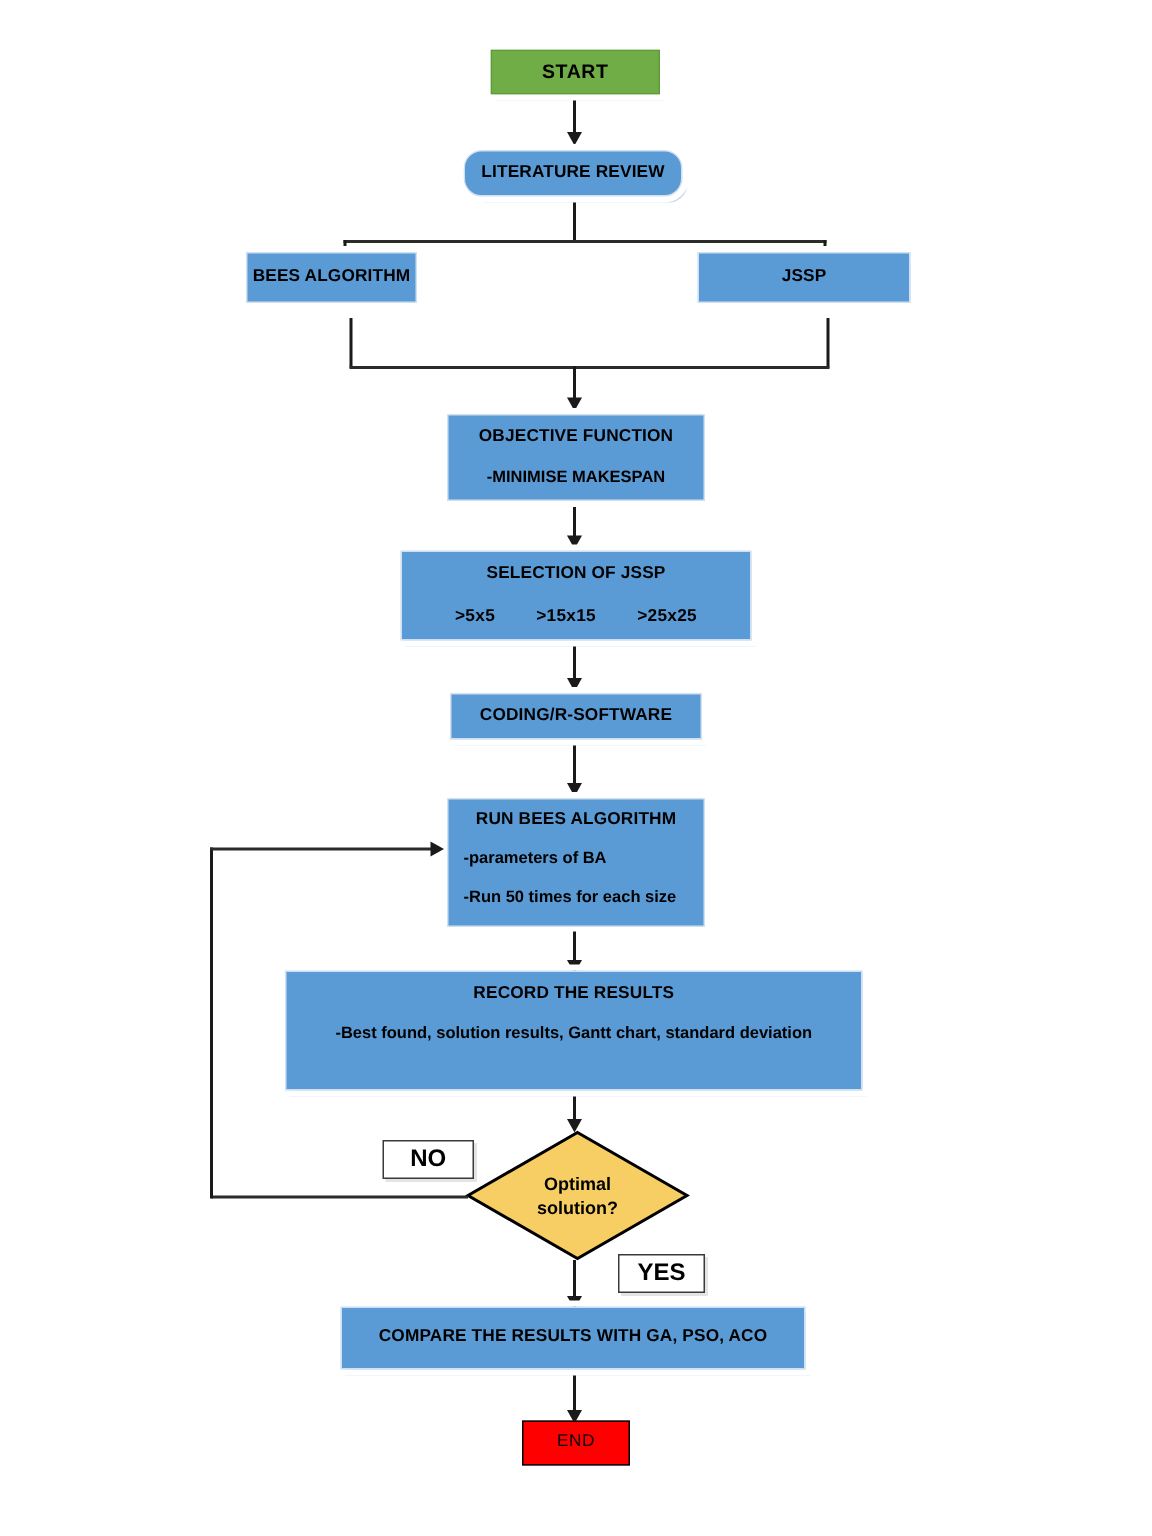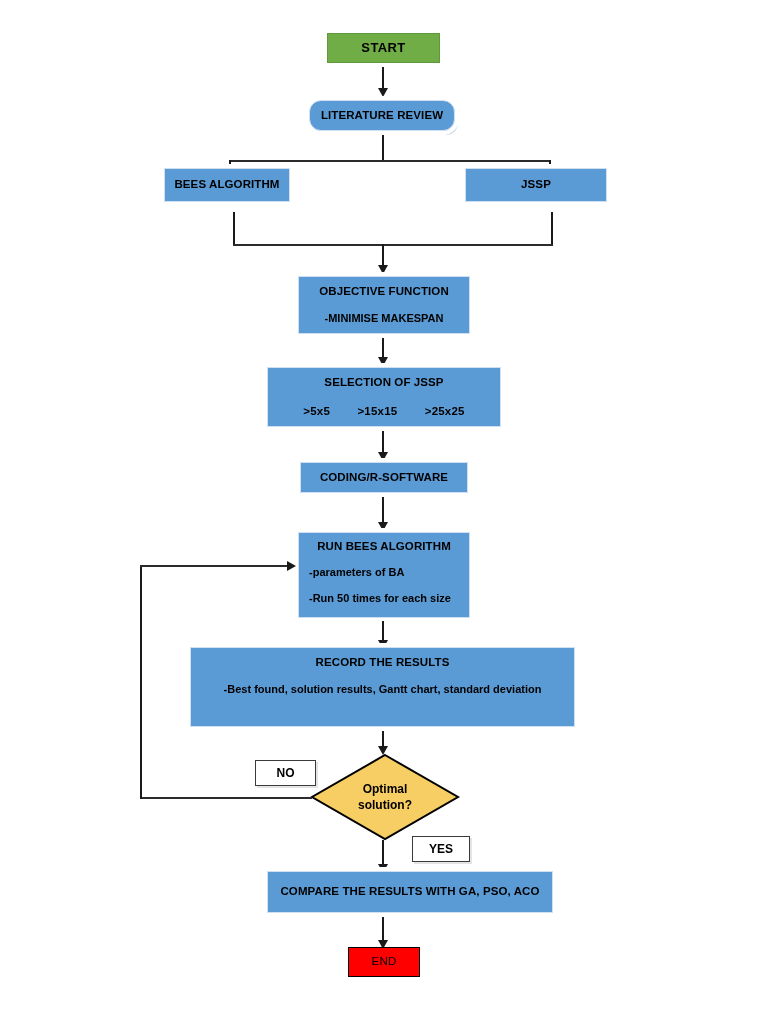--- a/index.html
+++ b/index.html
@@ -101,21 +101,21 @@
   
   .tag {
     position: absolute;
     box-sizing: border-box;
     background: #ffffff;
     border: 1.5px solid #3a3a3a;
     display: flex;
     align-items: center;
     justify-content: center;
     font-weight: bold;
-    font-size: 12px;
+    font-size: 16px;
     color: #000;
     box-shadow: 2px 2px 0 0 #e4e4e4;
   }
 
   
   .vline {
     position: absolute;
     width: 2px;
     background: #1a1a1a;
   }
@@ -153,21 +153,21 @@
 
   <div class="node proc" style="left:309px; top:100px; width:146px; height:31px;border-radius:12px;">
     <div class="title">LITERATURE REVIEW</div>
   </div>
 
   <div class="vline" style="left:382px; top:135px; height:26px;"></div>
   <div class="hline" style="left:229px; top:160px; width:322px;"></div>
   <div class="vline" style="left:229px; top:160px; height:8px;"></div>
   <div class="vline" style="left:549px; top:160px; height:8px;"></div>
 
-  <div class="node proc" style="left:164px; top:168px; width:126px; height:34px;">
+  <div class="node proc" style="left:164px; top:168px; width:114px; height:34px;">
     <div class="title">BEES ALGORITHM</div>
   </div>
 
   <div class="node proc" style="left:465px; top:168px; width:142px; height:34px;">
     <div class="title">JSSP</div>
   </div>
 
   <div class="vline" style="left:233px; top:212px; height:33px;"></div>
   <div class="vline" style="left:551px; top:212px; height:33px;"></div>
   <div class="hline" style="left:233px; top:244px; width:320px;"></div>
@@ -237,21 +237,21 @@
   </div>
 
   <div class="hline" style="left:141px; top:797px; width:171px;"></div>
   <div class="vline" style="left:140px; top:565px; height:234px;"></div>
   <div class="hline" style="left:140px; top:565px; width:148px;"></div>
   <div class="arrow-right" style="left:287px; top:561px;"></div>
 
   <div class="vline" style="left:382px; top:840px; height:27px;"></div>
   <div class="arrow-down" style="left:378px; top:864px;"></div>
 
-  <div class="node proc" style="left:227px; top:871px; width:286px; height:42px;margin-left:40px;">
+  <div class="node proc" style="left:227px; top:871px; width:310px; height:42px;">
     <div class="title">COMPARE THE RESULTS WITH GA, PSO, ACO</div>
   </div>
 
   <div class="vline" style="left:382px; top:917px; height:26px;"></div>
   <div class="arrow-down" style="left:378px; top:940px;"></div>
 
   <div class="node endbox" style="left:348px; top:947px; width:72px; height:30px;">
     <div class="title">END</div>
   </div>
 

